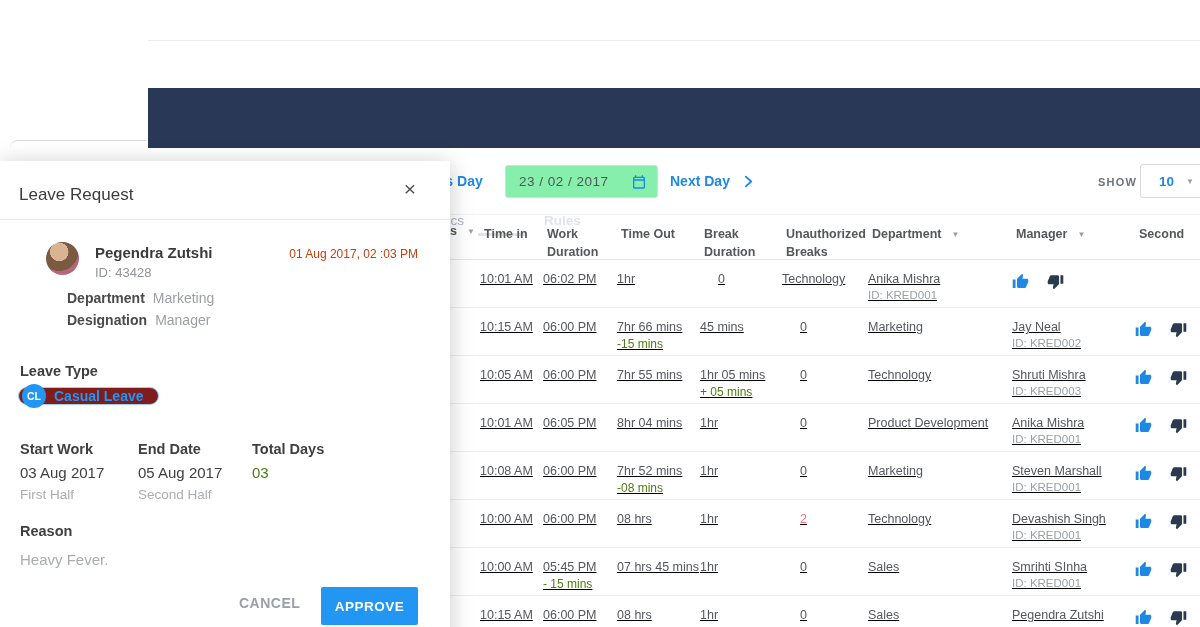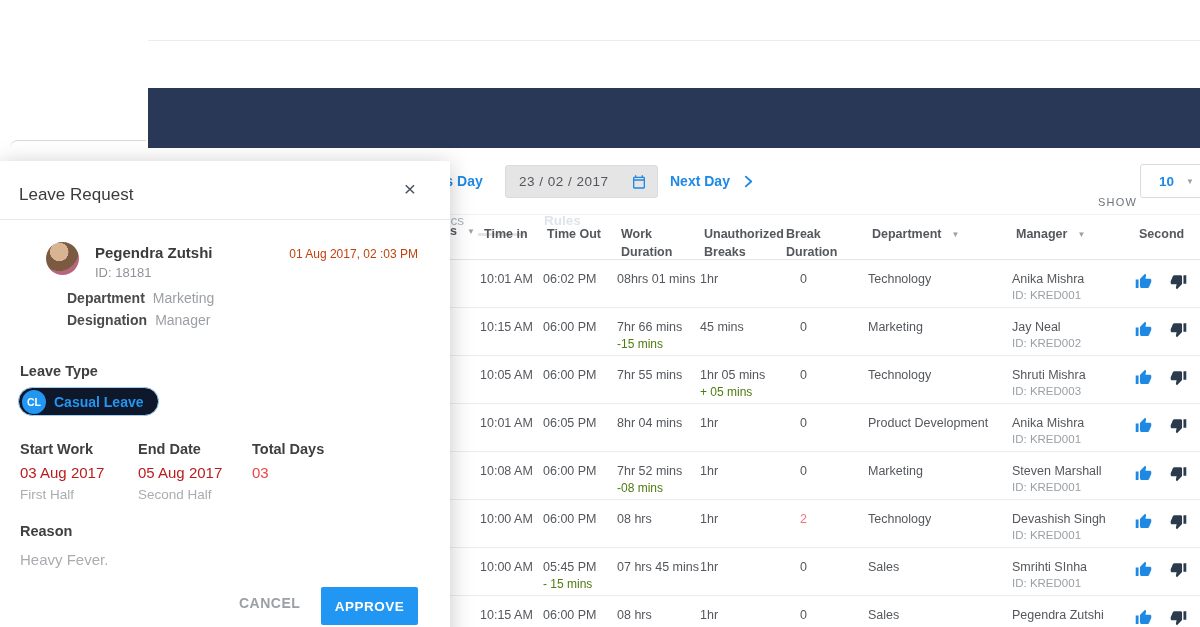--- a/index.html
+++ b/index.html
@@ -24,36 +24,36 @@
   
   .navbar { position:absolute; left:148px; top:88px; width:1052px; height:60px; background:#2a3857; }
   .nav-title { position:absolute; left:262px; top:99px; color:#fff; font-size:16px; }
   .tab { position:absolute; top:125px; font-size:13.5px; color:#a9b2c4; cursor:pointer; }
   .tab.active { color:#fff; }
   .tab.bright { color:#dfe4ec; font-weight:bold; }
   .tab-underline { position:absolute; left:330px; top:145px; width:48px; height:3px; background:#e4e4e4; }
 
   
   .prev-day { position:absolute; left:394px; top:173px; color:#1e88e5; font-size:14px; font-weight:bold; cursor:pointer; z-index:2; }
-  .date-box { position:absolute; left:505px; top:165px; width:153px; height:33px; border:1px solid #d8dbe0; border-radius:3px; background:#e5e5e5; display:flex; align-items:center; padding:0 10px 0 13px; z-index:2; cursor:pointer; }
+  .date-box { position:absolute; left:505px; top:165px; width:153px; height:33px; border:1px solid #d8dbe0; border-radius:3px; background:#86efac; display:flex; align-items:center; padding:0 10px 0 13px; z-index:2; cursor:pointer; }
   .date-box .dt { flex:1; font-size:13.5px; color:#53565c; letter-spacing:.5px; }
   .next-day { position:absolute; left:670px; top:173px; color:#1e88e5; font-size:14px; font-weight:bold; cursor:pointer; z-index:2; display:flex; align-items:center; gap:12px; }
-  .show-label { position:absolute; left:1098px; top:176px; font-size:11px; color:#6e747c; font-weight:normal; letter-spacing:1.2px;margin-top:20px; }
+  .show-label { position:absolute; left:1098px; top:176px; font-size:11px; color:#6e747c; font-weight:bold; letter-spacing:1.2px; }
   .show-box { position:absolute; left:1140px; top:164px; width:75px; height:34px; border:1px solid #d8dbe0; border-radius:3px; background:#fff; display:flex; align-items:center; padding-left:18px; cursor:pointer; }
   .show-box .sv { color:#1e88e5; font-size:13.5px; font-weight:bold; }
   .show-box .caret { color:#9aa0a6; font-size:8px; margin-left:12px; }
 
   
   .tbl-grid { display:grid; grid-template-columns:63px 74px 83px 82px 86px 144px 123px 1fr; padding-left:480px; }
   .tbl-head { position:absolute; left:4px; top:214px; width:1200px; height:46px; border-bottom:1px solid #e3e5e8; border-top:1px solid #f0f1f3; }
   .tbl-head .hc { padding-top:10px; font-size:12.5px; font-weight:bold; color:#54575c; line-height:1.45; }
   .hcaret { color:#9aa0a6; font-size:8px; margin-left:10px; vertical-align:1px; }
   .emp-col-frag { position:absolute; left:391px; top:224px; font-size:12.5px; font-weight:bold; color:#54575c; white-space:nowrap; z-index:1; }
   .rows { position:absolute; left:0; top:260px; width:1200px; }
-  .row { height:48px; border-bottom:1px solid #ecedef; }
+  .row { height:48px; border-bottom:1px solid #ecedef;text-decoration:underline; }
   .cell { padding-top:12px; font-size:12.5px; color:#54575c; }
   .cv { white-space:nowrap; display:block; }
   .note { display:block; white-space:nowrap; color:#4d7c0f; font-size:12px; margin-top:3px; }
   .sub { display:block; white-space:nowrap; color:#9aa0a6; font-size:11.5px; margin-top:3px; }
   .c-unauth .cv { padding-left:18px; }
   .c-unauth.alert .cv { color:#f4717d; }
   .c-act { display:flex; gap:18px; padding-top:13px; }
   .c-act svg { cursor:pointer; }
 
   
@@ -63,27 +63,27 @@
   .modal-close { position:absolute; right:34px; top:17px; font-size:21px; color:#4a5360; cursor:pointer; line-height:1; }
   .modal-divider { position:absolute; left:0; top:58px; width:450px; height:1px; background:#e6e7e9; }
   .m-avatar { position:absolute; left:46px; top:81px; width:33px; height:33px; border-radius:50%; background:radial-gradient(circle at 40% 30%, #d8b493 0 30%, #7a5a40 31% 62%, #b7657b 63%); }
   .m-name { position:absolute; left:95px; top:83px; font-size:15px; font-weight:bold; color:#3b3b3b; }
   .m-id { position:absolute; left:95px; top:104px; font-size:13px; color:#8f9399; }
   .m-time { position:absolute; right:32px; top:86px; font-size:12px; color:#c2410c; }
   .m-kv { position:absolute; left:67px; font-size:14px; }
   .m-kv .k { font-weight:bold; color:#4a4a4a; margin-right:8px; }
   .m-kv .v { color:#9b9fa5; }
   .m-sec-label { position:absolute; left:20px; font-size:14.5px; font-weight:bold; color:#3f3f3f; }
-  .lt-pill { position:absolute; left:18px; top:226px; height:29px; border:1px solid #9fd0f5; border-radius:16px; display:flex; align-items:center; padding:0 14px 0 3px; background:#0f172a; cursor:pointer; }
+  .lt-pill { position:absolute; left:18px; top:226px; height:18px; border:1px solid #9fd0f5; border-radius:16px; display:flex; align-items:center; padding:0 14px 0 3px; background:#7f1d1d; cursor:pointer; }
   .lt-code { width:24px; height:24px; border-radius:50%; background:#2196f3; color:#fff; font-size:10.5px; font-weight:bold; text-align:center; line-height:24px; margin-right:8px; }
   .lt-name { color:#2196f3; font-size:14px; font-weight:bold; }
   .d-col { position:absolute; top:280px; }
   .d-col .dl { font-size:14.5px; font-weight:bold; color:#3f3f3f; }
-  .d-col .dv { font-size:15px; color:#b91c1c; margin-top:7px; }
-  .d-col .dv.lite { color:#ef4444; }
+  .d-col .dv { font-size:15px; color:#404040; margin-top:7px; }
+  .d-col .dv.lite { color:#4d7c0f; }
   .d-col .dh { font-size:13.5px; color:#a9adb2; margin-top:6px; }
   .m-reason-text { position:absolute; left:20px; top:390px; font-size:15px; color:#a9adb2; }
   .btn-cancel { position:absolute; left:239px; top:434px; font-size:14px; font-weight:bold; color:#9aa0a6; letter-spacing:.5px; cursor:pointer; background:none; border:none; font-family:inherit; }
   .btn-approve { position:absolute; left:321px; top:426px; width:97px; height:38px; background:#2196f3; color:#fff; font-size:13.5px; font-weight:bold; letter-spacing:.5px; border:none; border-radius:2px; cursor:pointer; font-family:inherit; }
 </style>
 </head>
 <body>
 
 <div class="stage">
 
@@ -131,39 +131,36 @@
   </div>
   <div class="show-label">SHOW</div>
   <div class="show-box">
     <span class="sv">10</span>
     <span class="caret">▼</span>
   </div>
 
   <div class="emp-col-frag"><span>Employees</span><span class="hcaret">▼</span></div>
   <div class="tbl-head tbl-grid">
     <div class="hc">Time in</div>
+    <div class="hc">Work Duration</div>
     <div class="hc">Time Out</div>
-    <div class="hc">Work Duration</div>
+    <div class="hc">Break Duration</div>
     <div class="hc">Unauthorized Breaks</div>
-    <div class="hc">Break Duration</div>
     <div class="hc"><span>Department</span><span class="hcaret">▼</span></div>
     <div class="hc"><span>Manager</span><span class="hcaret">▼</span></div>
     <div class="hc">Second</div>
   </div>
 
   <div class="rows">
     <div class="row tbl-grid">
       <div class="cell c-tin">
           <span class="cv">10:01 AM</span>
         </div>
       <div class="cell c-tout">
           <span class="cv">06:02 PM</span>
-        </div>
-      <div class="cell c-work">
-          <span class="cv">08hrs 01 mins</span>
         </div>
       <div class="cell c-brk">
           <span class="cv">1hr</span>
         </div>
       <div class="cell c-unauth">
           <span class="cv">0</span>
         </div>
       <div class="cell c-dept">
           <span class="cv">Technology</span>
         </div>
@@ -418,21 +415,21 @@
 
   <div class="ghost-card"></div>
 
   <div class="modal">
     <div class="modal-title">Leave Request</div>
     <div class="modal-close">×</div>
     <div class="modal-divider"></div>
 
     <div class="m-avatar"></div>
     <div class="m-name">Pegendra Zutshi</div>
-    <div class="m-id">ID: 18181</div>
+    <div class="m-id">ID: 43428</div>
     <div class="m-time">01 Aug 2017, 02 :03 PM</div>
 
     <div class="m-kv" style="top:129px">
       <span class="k">Department</span><span class="v">Marketing</span>
     </div>
     <div class="m-kv" style="top:151px">
       <span class="k">Designation</span><span class="v">Manager</span>
     </div>
 
     <div class="m-sec-label" style="top:202px">Leave Type</div>

